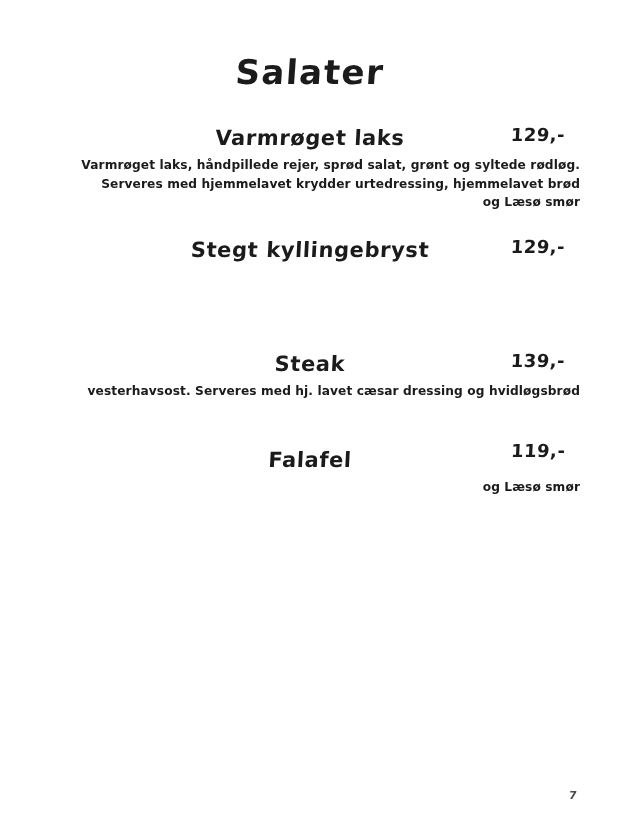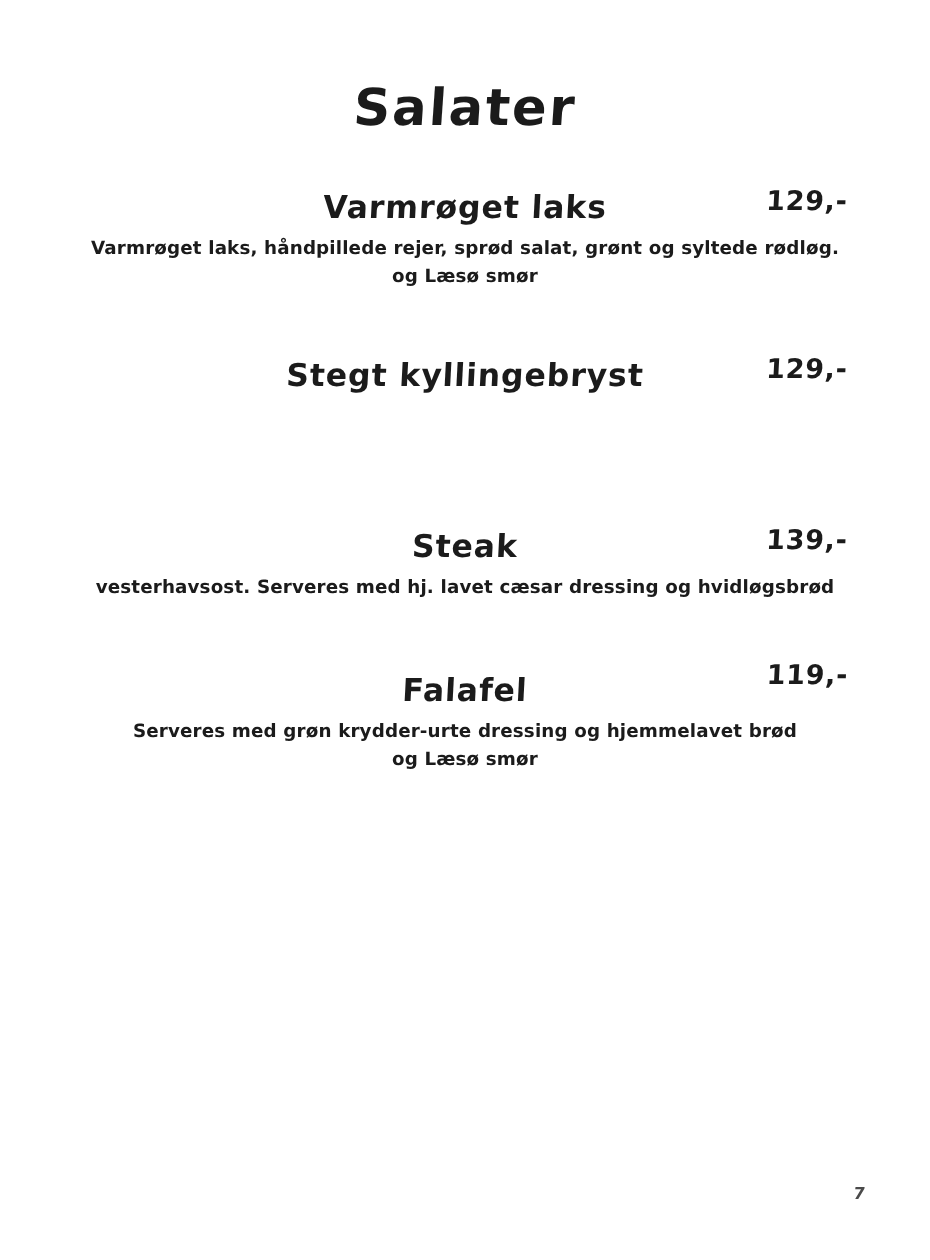--- a/index.html
+++ b/index.html
@@ -51,21 +51,21 @@
     top: -2px;
     right: 55px;
     font-size: 18px;
     font-weight: 600;
     letter-spacing: 0.5px;
   }
   .item-4 .item-price { top: -8px; }
   .item-desc {
     width: 540px;
     margin: 0 auto;
-    text-align: center;
+    text-align: right;
     font-size: 12.2px;
     font-weight: 600;
     line-height: 18.5px;
     letter-spacing: 0.1px;
   }
   .page-number {
     position: absolute;
     top: 789px;
     right: 43px;
     font-size: 11px;
@@ -81,20 +81,21 @@
 
   <div class="menu-title">Salater</div>
 
   <div class="menu-item item-1">
     <div class="item-header">
       <span>Varmrøget laks</span>
       <span class="item-price">129,-</span>
     </div>
     <div class="item-desc">
       <div>Varmrøget laks, håndpillede rejer, sprød salat, grønt og syltede rødløg.</div>
+      <div>Serveres med hjemmelavet krydder urtedressing, hjemmelavet brød</div>
       <div>og Læsø smør</div>
     </div>
   </div>
 
   <div class="menu-item item-2">
     <div class="item-header">
       <span>Stegt kyllingebryst</span>
       <span class="item-price">129,-</span>
     </div>
   </div>
@@ -108,20 +109,19 @@
       <div>vesterhavsost. Serveres med hj. lavet cæsar dressing og hvidløgsbrød</div>
     </div>
   </div>
 
   <div class="menu-item item-4">
     <div class="item-header">
       <span>Falafel</span>
       <span class="item-price">119,-</span>
     </div>
     <div class="item-desc">
-      <div>Serveres med grøn krydder-urte dressing og hjemmelavet brød</div>
       <div>og Læsø smør</div>
     </div>
   </div>
 
   <div class="page-number">7</div>
 
 </div>
 
 </body></html>

